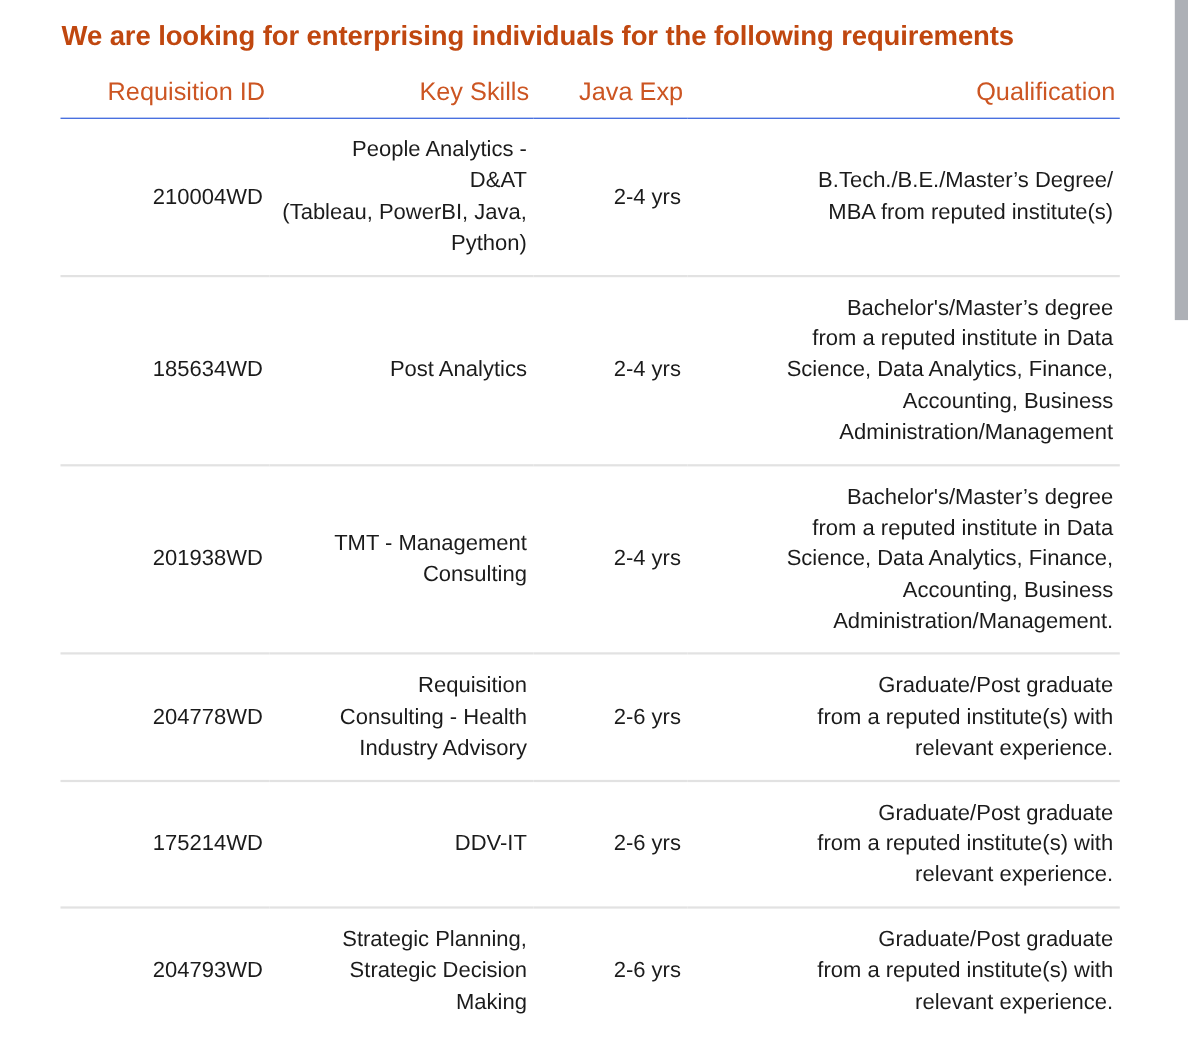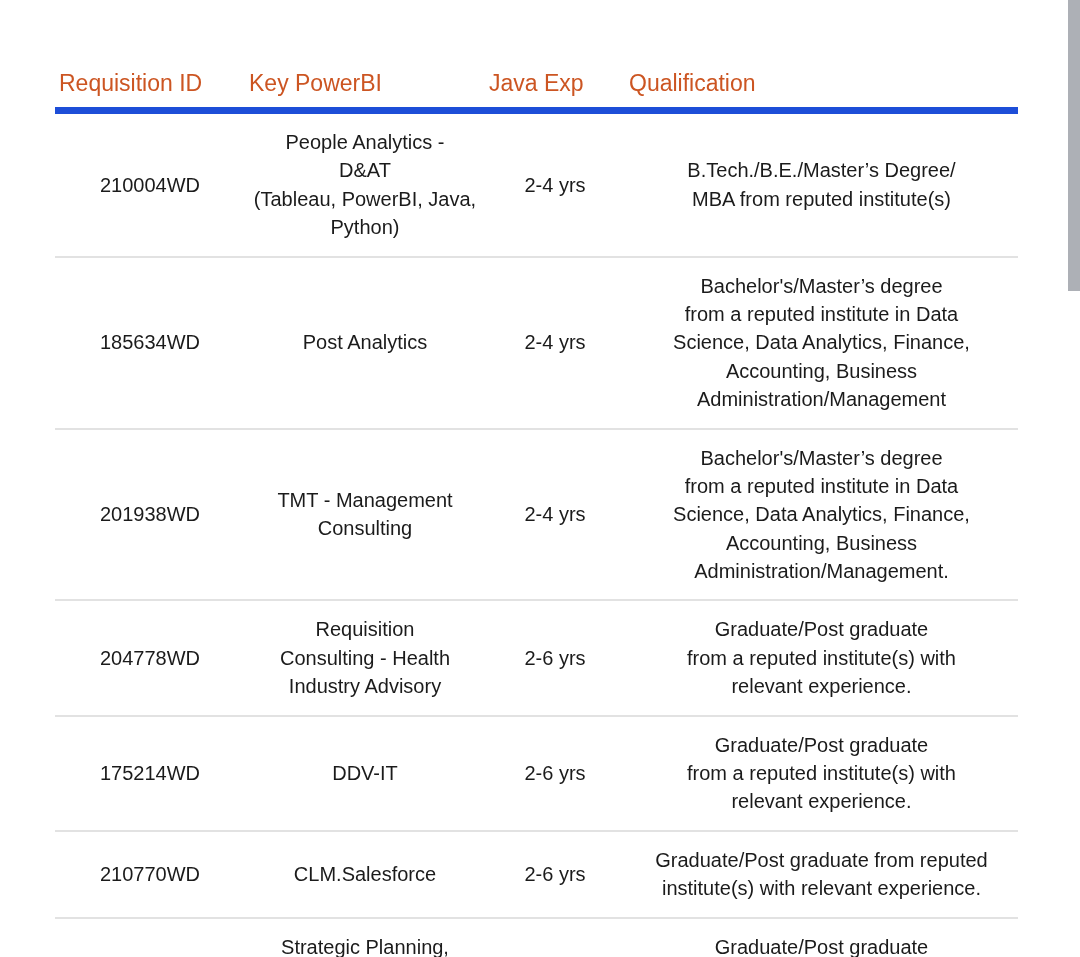--- a/index.html
+++ b/index.html
@@ -48,30 +48,30 @@
     width: 963px;
     border-collapse: collapse;
     table-layout: fixed;
   }
 
   table.jobs thead th {
     font-size: 23px;
     font-weight: normal;
     color: #cc5522;
     padding: 2px 4px 10px 4px;
-    text-align: left;
+    text-align: right;
     vertical-align: bottom;
-    border-bottom: 7px solid #1d4ed8;
+    border-bottom: 1px solid #1d4ed8;
   }
 
   table.jobs tbody td {
     font-size: 20px;
     font-weight: normal;
     color: #1b1b1b;
-    text-align: center;
+    text-align: right;
     vertical-align: middle;
     padding: 14px 6px 14px 6px;
     line-height: 1.42;
     border-bottom: 2px solid #e2e2e2;
   }
 
   table.jobs tbody tr:last-child td {
     border-bottom: none;
   }
 
@@ -100,33 +100,34 @@
     width: 12px;
     height: 291px;
     background: #adb0b6;
   }
 </style>
 </head>
 <body>
 
 <div class="page">
 
+  <div class="heading">We are looking for enterprising individuals for the following requirements</div>
 
   <div class="table-wrap">
     <table class="jobs">
       <colgroup>
         <col class="c-req">
         <col class="c-skill">
         <col class="c-exp">
         <col class="c-qual">
       </colgroup>
       <thead>
         <tr>
           <th>Requisition ID</th>
-          <th>Key PowerBI</th>
+          <th>Key Skills</th>
           <th>Java Exp</th>
           <th>Qualification</th>
         </tr>
       </thead>
       <tbody>
 
         <tr>
           <td>210004WD</td>
           <td class="cell-multiline">People Analytics -
 D&amp;AT
@@ -173,27 +174,20 @@
 
         <tr>
           <td>175214WD</td>
           <td class="cell-multiline">DDV-IT</td>
           <td>2-6 yrs</td>
           <td class="cell-multiline">Graduate/Post graduate
 from a reputed institute(s) with
 relevant experience.</td>
         </tr>
 
-        <tr>
-          <td>210770WD</td>
-          <td class="cell-multiline">CLM.Salesforce</td>
-          <td>2-6 yrs</td>
-          <td class="cell-multiline">Graduate/Post graduate from reputed
-institute(s) with relevant experience.</td>
-        </tr>
 
         <tr>
           <td>204793WD</td>
           <td class="cell-multiline">Strategic Planning,
 Strategic Decision
 Making</td>
           <td>2-6 yrs</td>
           <td class="cell-multiline">Graduate/Post graduate
 from a reputed institute(s) with
 relevant experience.</td>

